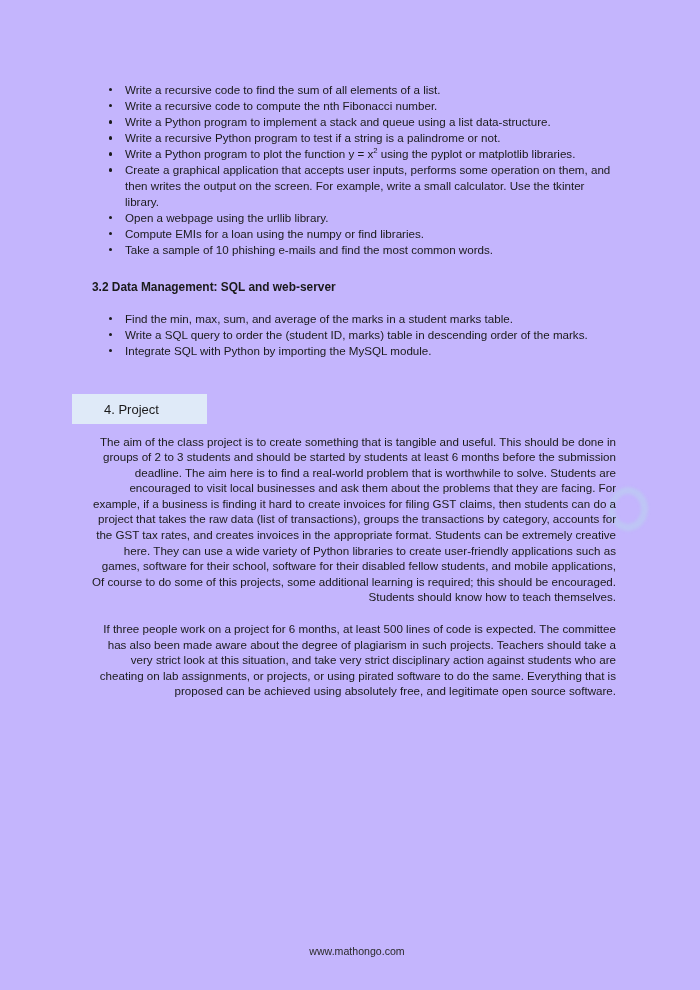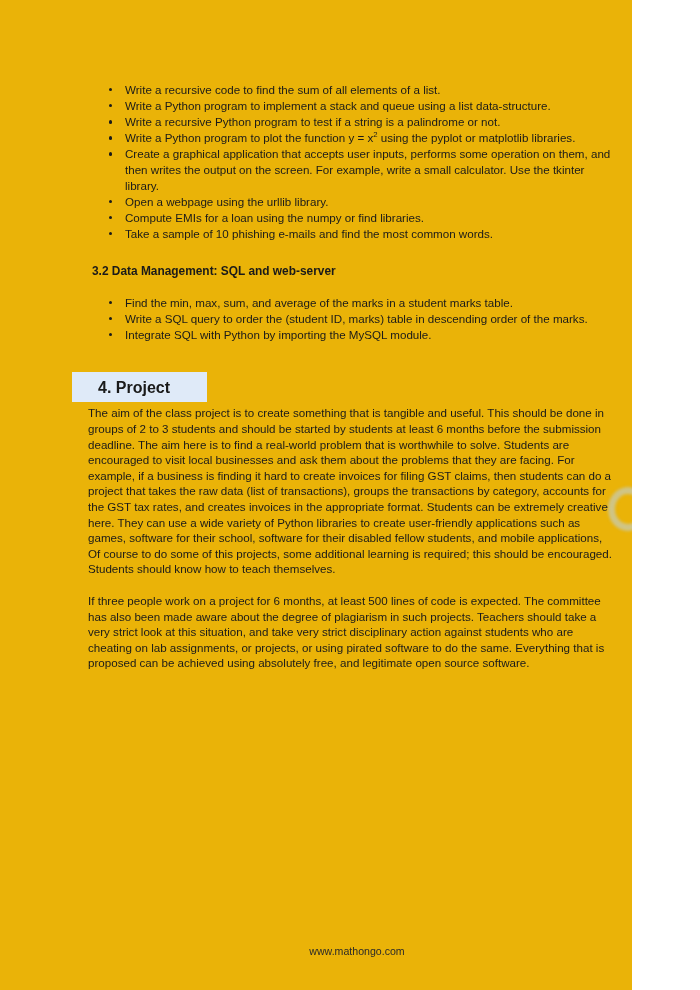--- a/index.html
+++ b/index.html
@@ -2,23 +2,23 @@
 <html><head>
 <meta charset="utf-8">
 <style>
   html, body {
     margin: 0;
     padding: 0;
     background: #ffffff;
   }
   .page {
     position: relative;
-    width: 632px;
+    width: 700px;
     height: 990px;
-    background: #eab308;
+    background: #c4b5fd;
     overflow: hidden;
     font-family: "Liberation Sans", sans-serif;
     color: #1a1a1a;
     -webkit-font-smoothing: antialiased;
   }
   .content {
     position: absolute;
     left: 88px;
     top: 82px;
     width: 528px;
@@ -75,34 +75,34 @@
     left: -16px;
     top: -8px;
     width: 135px;
     height: 30px;
     background: #dfeaf8;
     z-index: 0;
   }
   .project-heading {
     position: relative;
     z-index: 1;
-    font-size: 16px;
-    font-weight: bold;
+    font-size: 13px;
+    font-weight: normal;
     line-height: 15.6px;
-    margin: 10px;
+    margin: 16px;
   }
 
   
   p.body {
     position: relative;
     z-index: 1;
     font-size: 11.6px;
     line-height: 15.6px;
     margin: 0;
-    text-align: left;
+    text-align: right;
   }
 
   
   .watermark {
     position: absolute;
     left: 608px;
     top: 487px;
     width: 40px;
     height: 44px;
     border-radius: 50%;
@@ -128,20 +128,21 @@
 <body>
 
 <div class="page">
 
   <div class="watermark"></div>
 
   <div class="content">
 
     <ul class="bullets">
       <li>Write a recursive code to find the sum of all elements of a list.</li>
+      <li>Write a recursive code to compute the nth Fibonacci number.</li>
       <li>Write a Python program to implement a stack and queue using a list data-structure.</li>
       <li>Write a recursive Python program to test if a string is a palindrome or not.</li>
       <li><span>Write a Python program to plot the function y = x</span><sup>2</sup><span> using the pyplot or matplotlib libraries.</span></li>
       <li>Create a graphical application that accepts user inputs, performs some operation on them, and then writes the output on the screen. For example, write a small calculator. Use the tkinter library.</li>
       <li>Open a webpage using the urllib library.</li>
       <li>Compute EMIs for a loan using the numpy or find libraries.</li>
       <li>Take a sample of 10 phishing e-mails and find the most common words.</li>
     </ul>
 
     <div class="gap-a"></div>

